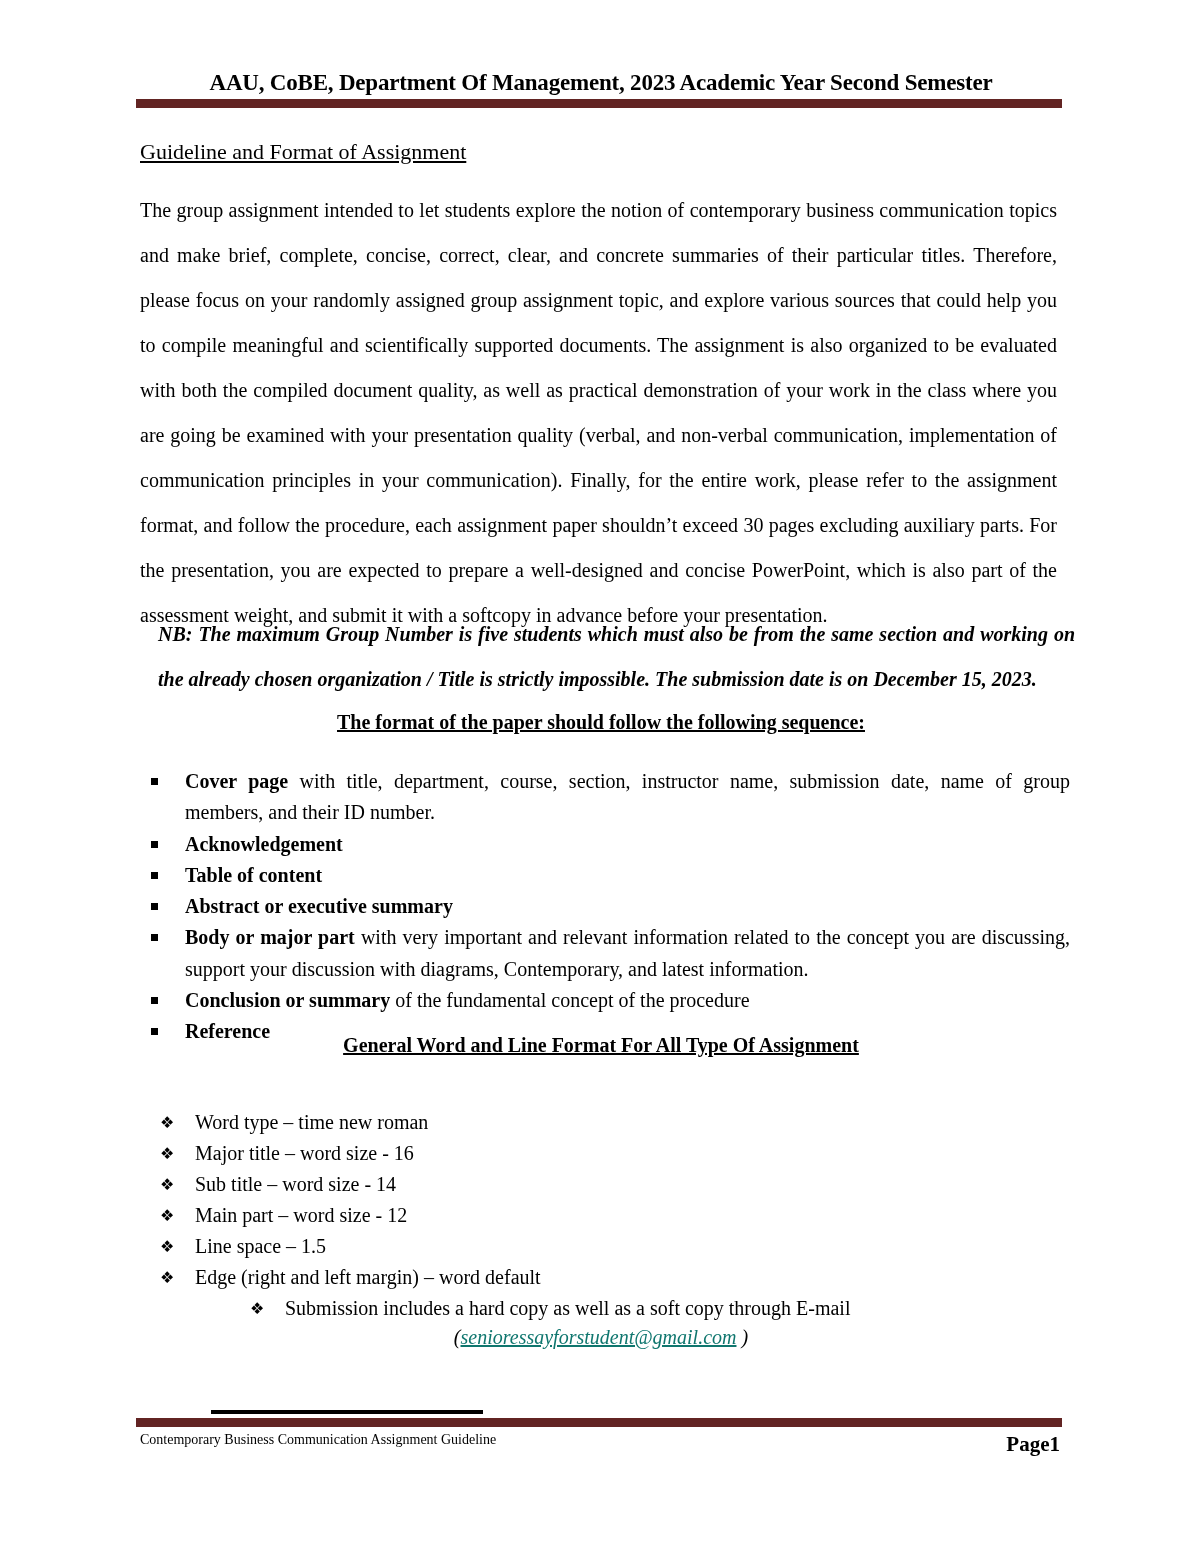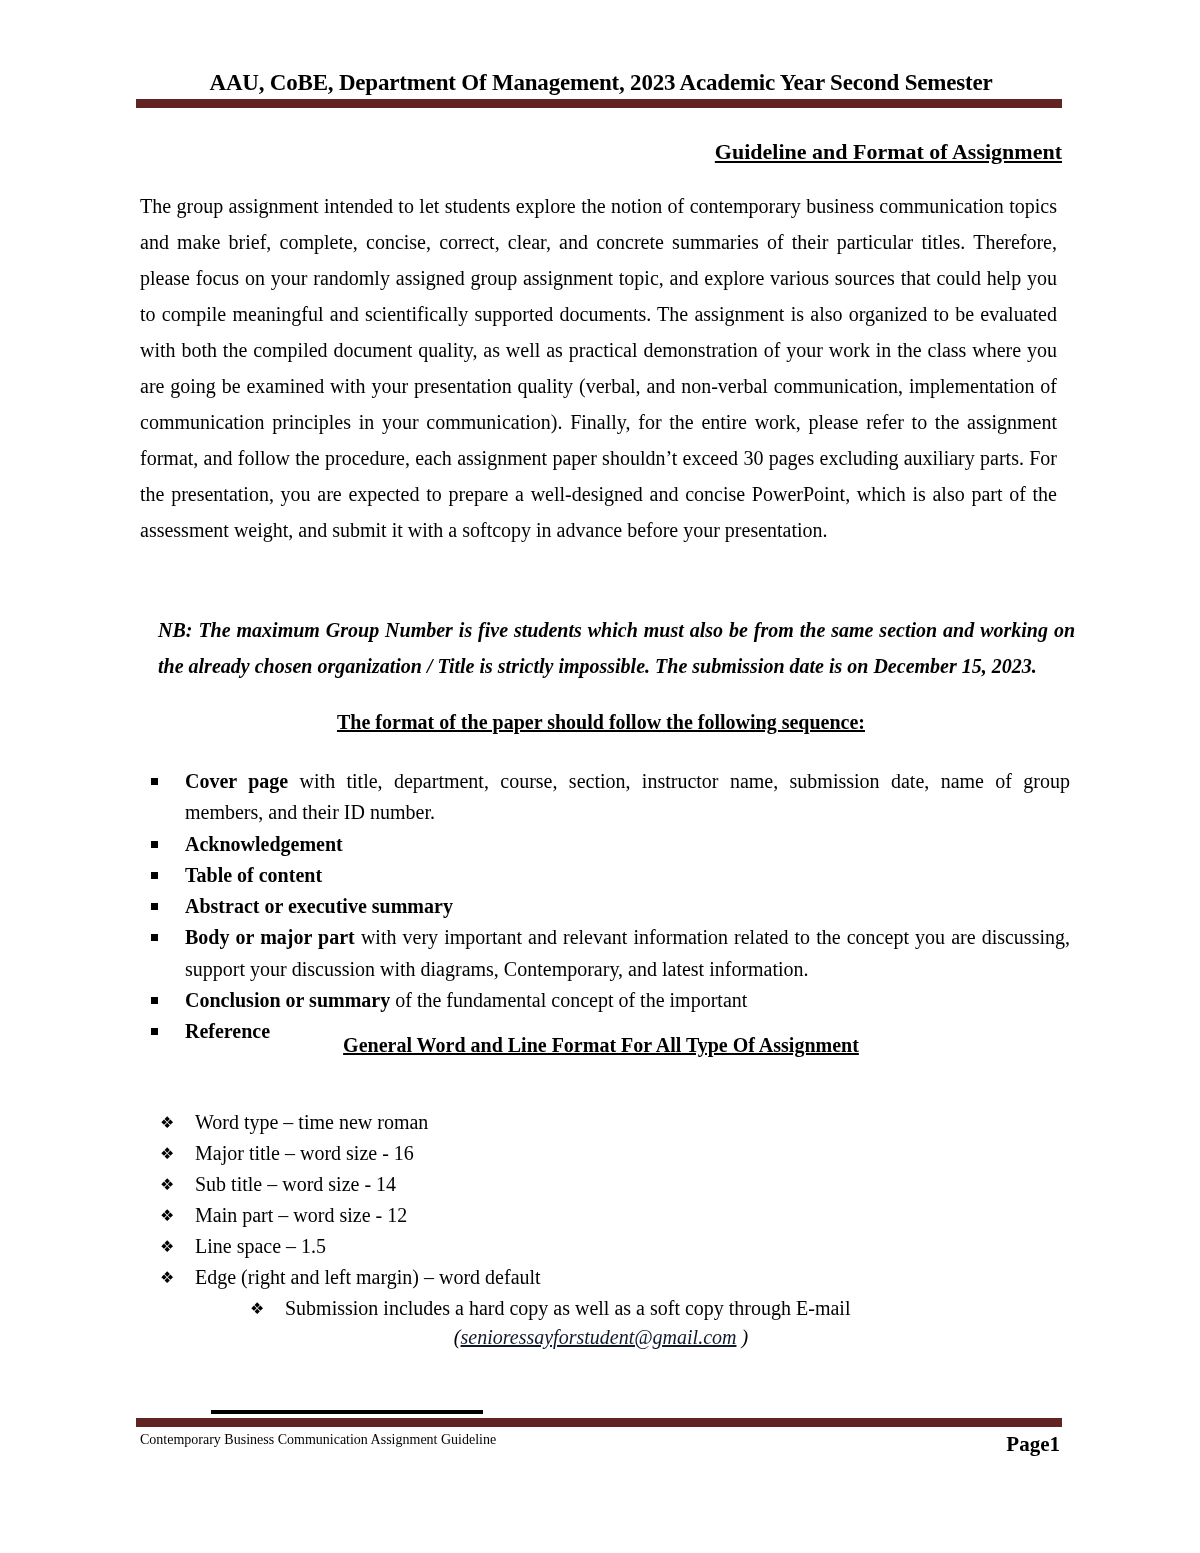--- a/index.html
+++ b/index.html
@@ -5,41 +5,41 @@
     html, body { margin: 0; padding: 0; background: #ffffff; }
     body { width: 1200px; height: 1553px; position: relative; overflow: hidden;
            font-family: "Liberation Serif", "DejaVu Serif", serif; color: #000; }
     .page { position: absolute; left: 0; top: 0; width: 1200px; height: 1553px; }
     .header-title { position: absolute; left: 140px; width: 922px; top: 70px; text-align: center;
                     font-family: "Liberation Serif", serif; font-weight: bold; font-size: 23px;
                     letter-spacing: -0.2px; }
     .rule { position: absolute; left: 136px; width: 926px; height: 9px; background: #622423; }
     .rule.top { top: 99px; }
     .rule.bottom { top: 1418px; }
-    .doc-title { position: absolute; left: 140px; width: 922px; top: 139px; text-align: right;
-                 font-weight: bold; font-size: 22px; text-decoration: underline; }
-    .para { position: absolute; left: 140px; width: 917px; font-size: 20px; line-height: 36px;
+    .doc-title { position: absolute; left: 140px; width: 922px; top: 139px; text-align: left;
+                 font-weight: normal; font-size: 22px; text-decoration: underline; }
+    .para { position: absolute; left: 140px; width: 917px; font-size: 20px; line-height: 45px;
             text-align: justify; }
     .para.intro { top: 188px; }
     .para.nb { top: 594px; font-style: italic; font-weight: bold; }
     .sec-heading { position: absolute; left: 140px; width: 922px; text-align: center;
                    font-weight: bold; font-size: 20px; text-decoration: underline; }
     .sec-heading.s1 { top: 711px; }
     .sec-heading.s2 { top: 1034px; }
     ul.seq { position: absolute; left: 140px; top: 758px; width: 922px; margin: 8px; padding: 0; list-style: none; }
     ul.seq li { position: relative; padding-left: 37px; font-size: 20px; line-height: 31.3px; text-align: justify; }
     ul.seq li .bullet { position: absolute; left: 3px; top: 12px; width: 7px; height: 7px; background: #000; }
     ul.seq li b { font-weight: bold; }
     ul.fmt { position: absolute; left: 160px; top: 1107px; margin: 0; padding: 0; list-style: none; }
     ul.fmt li { position: relative; padding-left: 35px; font-size: 20px; line-height: 31px; white-space: nowrap; }
     ul.fmt li .diamond { position: absolute; left: 0; top: 0; font-family: "DejaVu Sans", sans-serif; font-size: 16px; }
     .submission { position: absolute; left: 250px; top: 1293px; padding-left: 35px; font-size: 20px; line-height: 31px; white-space: nowrap; }
     .submission .diamond { position: absolute; left: 0; top: 0; font-family: "DejaVu Sans", sans-serif; font-size: 16px; }
     .email-line { position: absolute; left: 140px; width: 922px; top: 1326px; text-align: center; font-size: 20px; font-style: italic; }
-    .email-line a { color: #0f172a; text-decoration: underline; }
+    .email-line a { color: #0f766e; text-decoration: underline; }
     .footnote-rule { position: absolute; left: 211px; top: 1410px; width: 272px; height: 4px; background: #000; }
     .footer-left { position: absolute; left: 140px; top: 1432px; font-weight: normal; font-size: 14px; }
     .footer-right { position: absolute; right: 140px; top: 1432px; font-weight: bold; font-size: 21px; }
   </style>
 </head>
 <body>
 
 <div class="page">
 
   <div class="header-title">AAU, CoBE, Department Of Management, 2023 Academic Year Second Semester</div>
@@ -52,21 +52,21 @@
   <p class="para nb" style="margin:18px">NB: The maximum Group Number is five students which must also be from the same section and working on the already chosen organization / Title is strictly impossible. The submission date is on December 15, 2023.</p>
 
   <div class="sec-heading s1">The format of the paper should follow the following sequence:</div>
 
   <ul class="seq">
     <li><span class="bullet"></span><b>Cover page</b><span> with title, department, course, section, instructor name, submission date, name of group members, and their ID number.</span></li>
     <li><span class="bullet"></span><b>Acknowledgement</b><span></span></li>
     <li><span class="bullet"></span><b>Table of content</b><span></span></li>
     <li><span class="bullet"></span><b>Abstract or executive summary</b><span></span></li>
     <li><span class="bullet"></span><b>Body or major part</b><span> with very important and relevant information related to the concept you are discussing, support your discussion with diagrams, Contemporary, and latest information.</span></li>
-    <li><span class="bullet"></span><b>Conclusion or summary</b><span> of the fundamental concept of the important</span></li>
+    <li><span class="bullet"></span><b>Conclusion or summary</b><span> of the fundamental concept of the procedure</span></li>
     <li><span class="bullet"></span><b>Reference</b><span></span></li>
   </ul>
 
   <div class="sec-heading s2">General Word and Line Format For All Type Of Assignment</div>
 
   <ul class="fmt">
     <li><span class="diamond">❖</span><span>Word type – time new roman</span></li>
     <li><span class="diamond">❖</span><span>Major title – word size - 16</span></li>
     <li><span class="diamond">❖</span><span>Sub title – word size - 14</span></li>
     <li><span class="diamond">❖</span><span>Main part – word size - 12</span></li>

